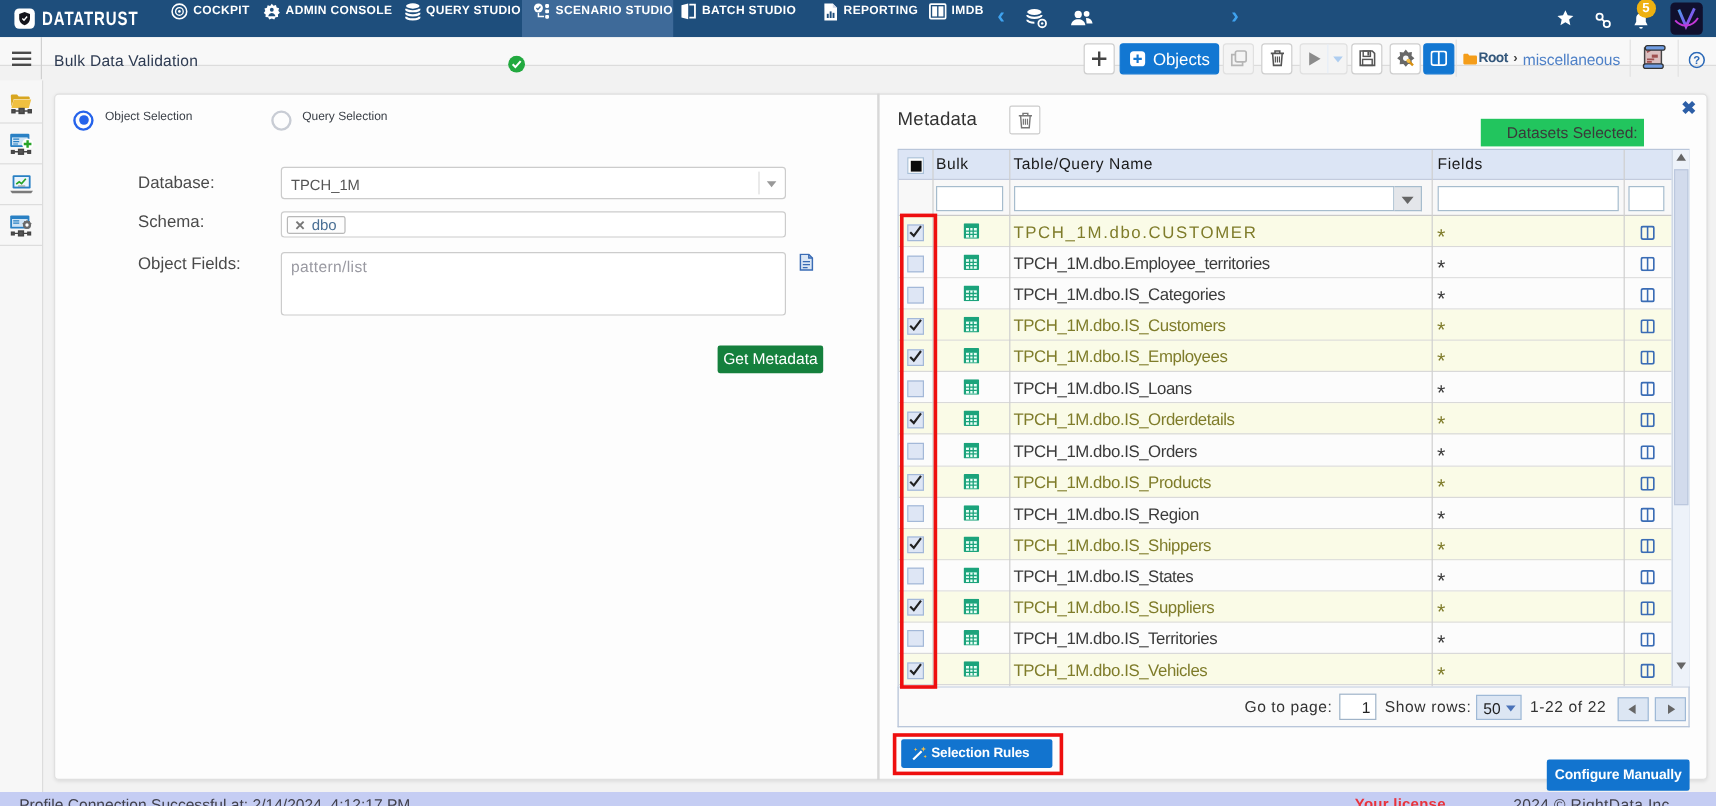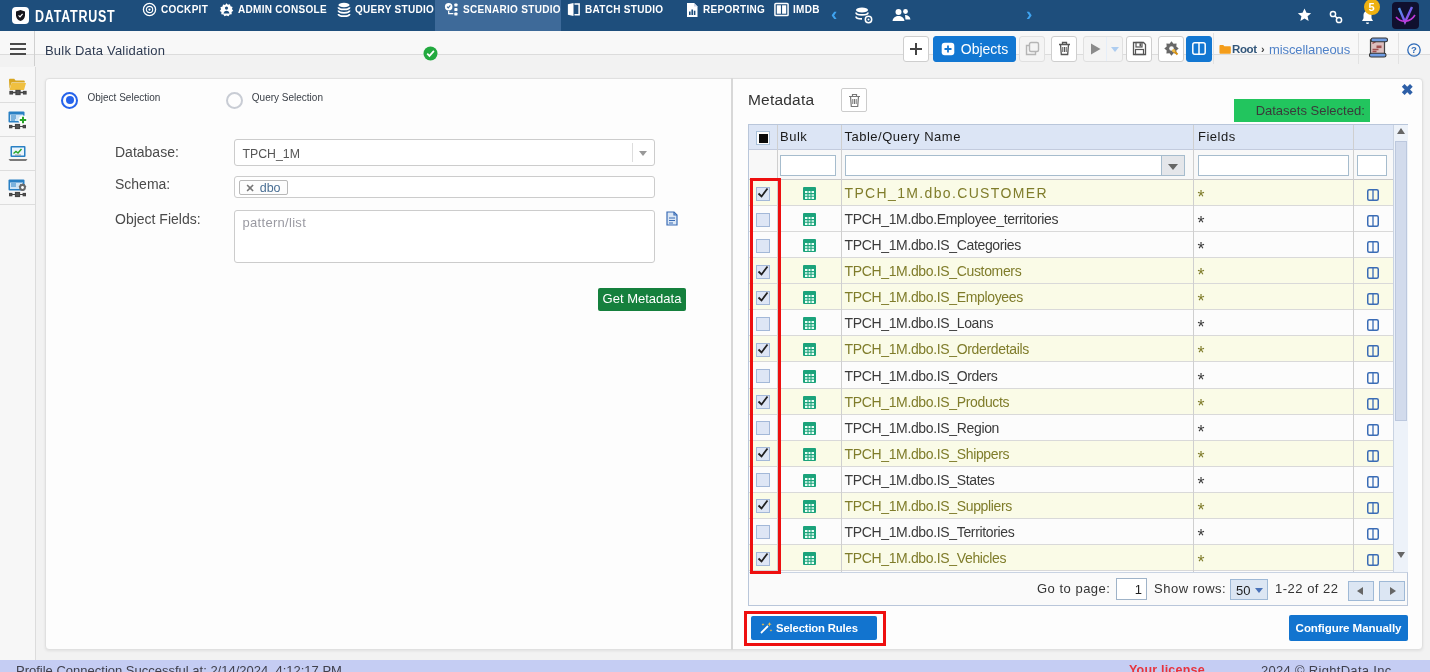--- a/index.html
+++ b/index.html
@@ -81,21 +81,21 @@
 .sarr { position:absolute; left:1397px; width:0; height:0; border-left:4px solid transparent; border-right:4px solid transparent; }
 
 #pagerow { position:absolute; left:747.5px; top:571.5px; width:660px; height:34px; background:#fafafa; border:1px solid #b9c6da; border-top:1px solid #c9d3e2; font-size:13px; color:#333; }
 .ptxt { position:absolute; top:10px; letter-spacing:0.5px; }
 #gpin { position:absolute; left:1116px; top:578px; width:31px; height:21.5px; border:1px solid #9fb3c8; background:#fff; font-size:13px; text-align:right; line-height:21.5px; padding-right:4px; color:#222; }
 #srdd { position:absolute; left:1230px; top:578.5px; width:38px; height:21px; border:1px solid #9fb9d6; background:#dce6f3; font-size:13px; color:#222; }
 .pgbtn { position:absolute; top:580.5px; width:26px; height:20px; background:#dce6f3; border:1px solid #9fb9d6; }
 
 .redrect { position:absolute; border:3.5px solid #ee0f0f; }
 #recbtn { position:absolute; left:751px; top:616px; width:126px; height:24px; background:#1274cf; border-radius:2px; color:#fff; font-size:11.5px; font-weight:bold; line-height:24px; white-space:nowrap; overflow:hidden; }
-#confbtn { position:absolute; left:1289px; top:615px; width:119px; height:26px; background:#1274cf; border-radius:2px; color:#fff; font-size:11.6px; font-weight:bold; text-align:center; line-height:26px; white-space:nowrap; letter-spacing:-0.1px; }
+#confbtn { position:absolute; left:1289px; top:633px; width:119px; height:26px; background:#1274cf; border-radius:2px; color:#fff; font-size:11.6px; font-weight:bold; text-align:center; line-height:26px; white-space:nowrap; letter-spacing:-0.1px; }
 
 
 #footer { position:absolute; left:0; top:660px; width:1430px; height:12px; background:#c5cdf3; overflow:hidden; }
 #footer div { position:absolute; top:3px; font-size:13px; color:#40404c; white-space:nowrap; }
 </style></head>
 <body>
 
 <div id="topbar">
   <div id="logobox"><svg viewBox="0 0 17 17" width="17" height="17">
         <path d="M8.5 3 L13 4.6 V8.2 C13 11.2 11 13.2 8.5 14 C6 13.2 4 11.2 4 8.2 V4.6 Z" fill="#16161d"></path>

